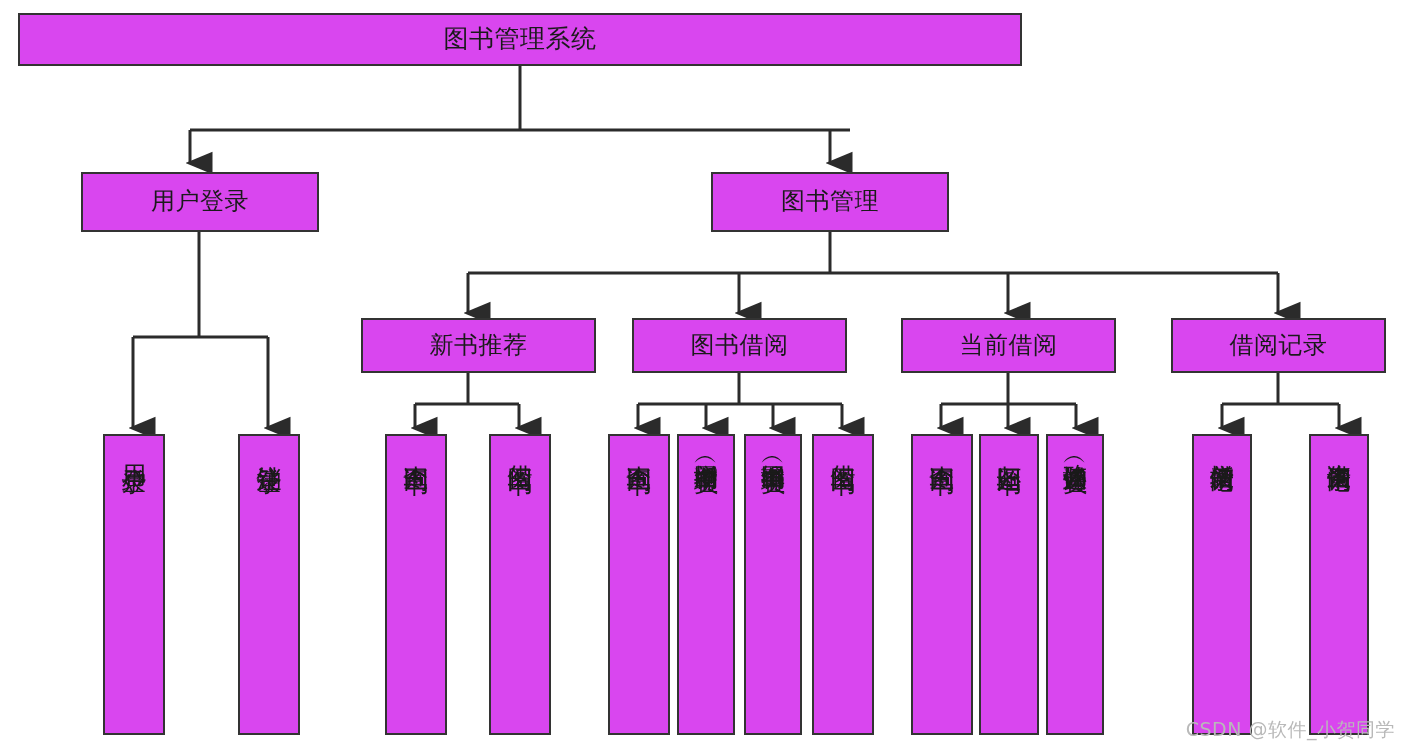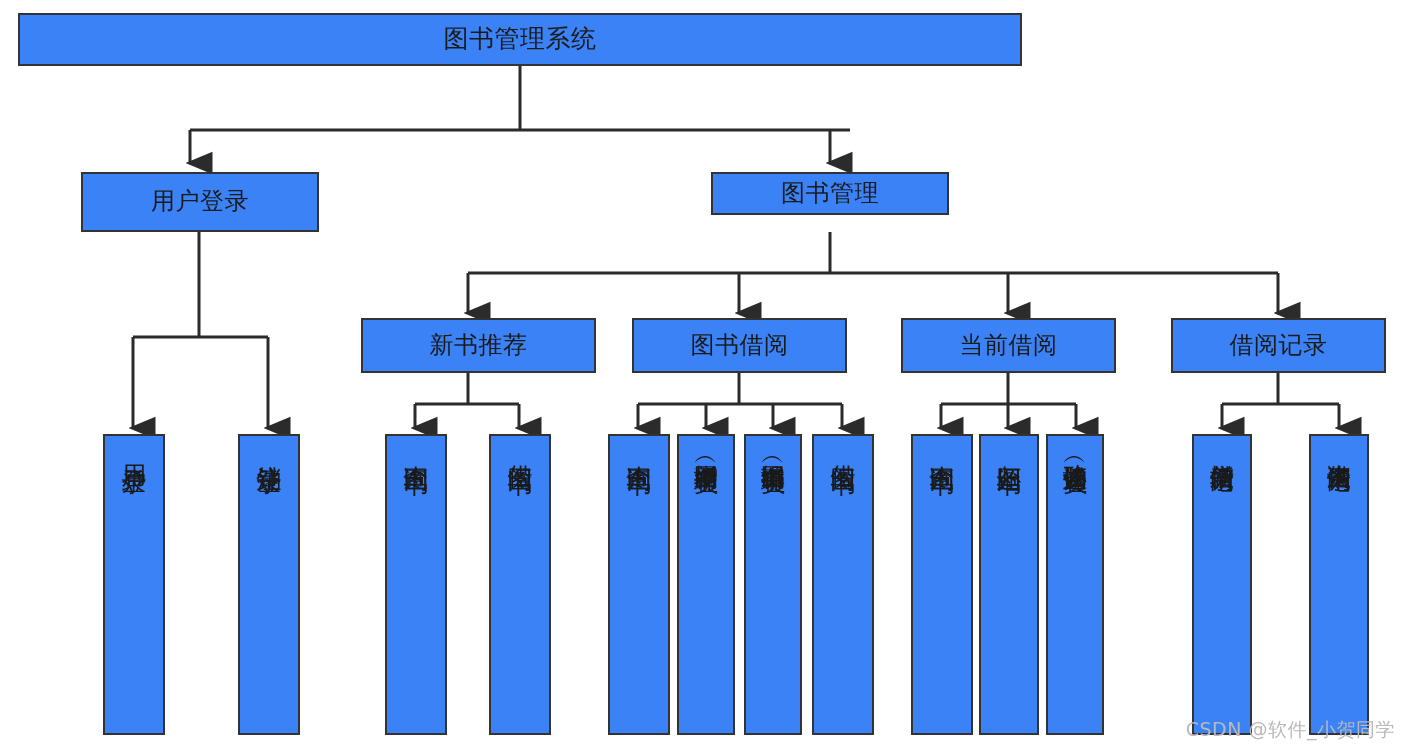--- a/index.html
+++ b/index.html
@@ -23,21 +23,21 @@
     position: absolute;
     left: 0;
     top: 0;
     width: 1405px;
     height: 747px;
     pointer-events: none;
   }
   .node {
     position: absolute;
     box-sizing: border-box;
-    background: #3b82f6;
+    background: #d946ef;
     border: 2.4px solid #333333;
     display: flex;
     align-items: center;
     justify-content: center;
     z-index: 2;
   }
   .node .label {
     color: #1a1a1a;
     text-align: center;
     line-height: 1.15;
@@ -137,21 +137,21 @@
   </svg>
 
   <div class="node h root" style="left:18px; top:13px; width:1004px; height:53px;">
     <span class="label">图书管理系统</span>
   </div>
 
   <div class="node h" style="left:81px; top:172px; width:238px; height:60px;">
     <span class="label">用户登录</span>
   </div>
 
-  <div class="node h" style="left:711px; top:172px; width:238px; height:43px;">
+  <div class="node h" style="left:711px; top:172px; width:238px; height:60px;">
     <span class="label">图书管理</span>
   </div>
 
   <div class="node h" style="left:361px; top:318px; width:235px; height:55px;">
     <span class="label">新书推荐</span>
   </div>
 
   <div class="node h" style="left:632px; top:318px; width:215px; height:55px;">
     <span class="label">图书借阅</span>
   </div>

